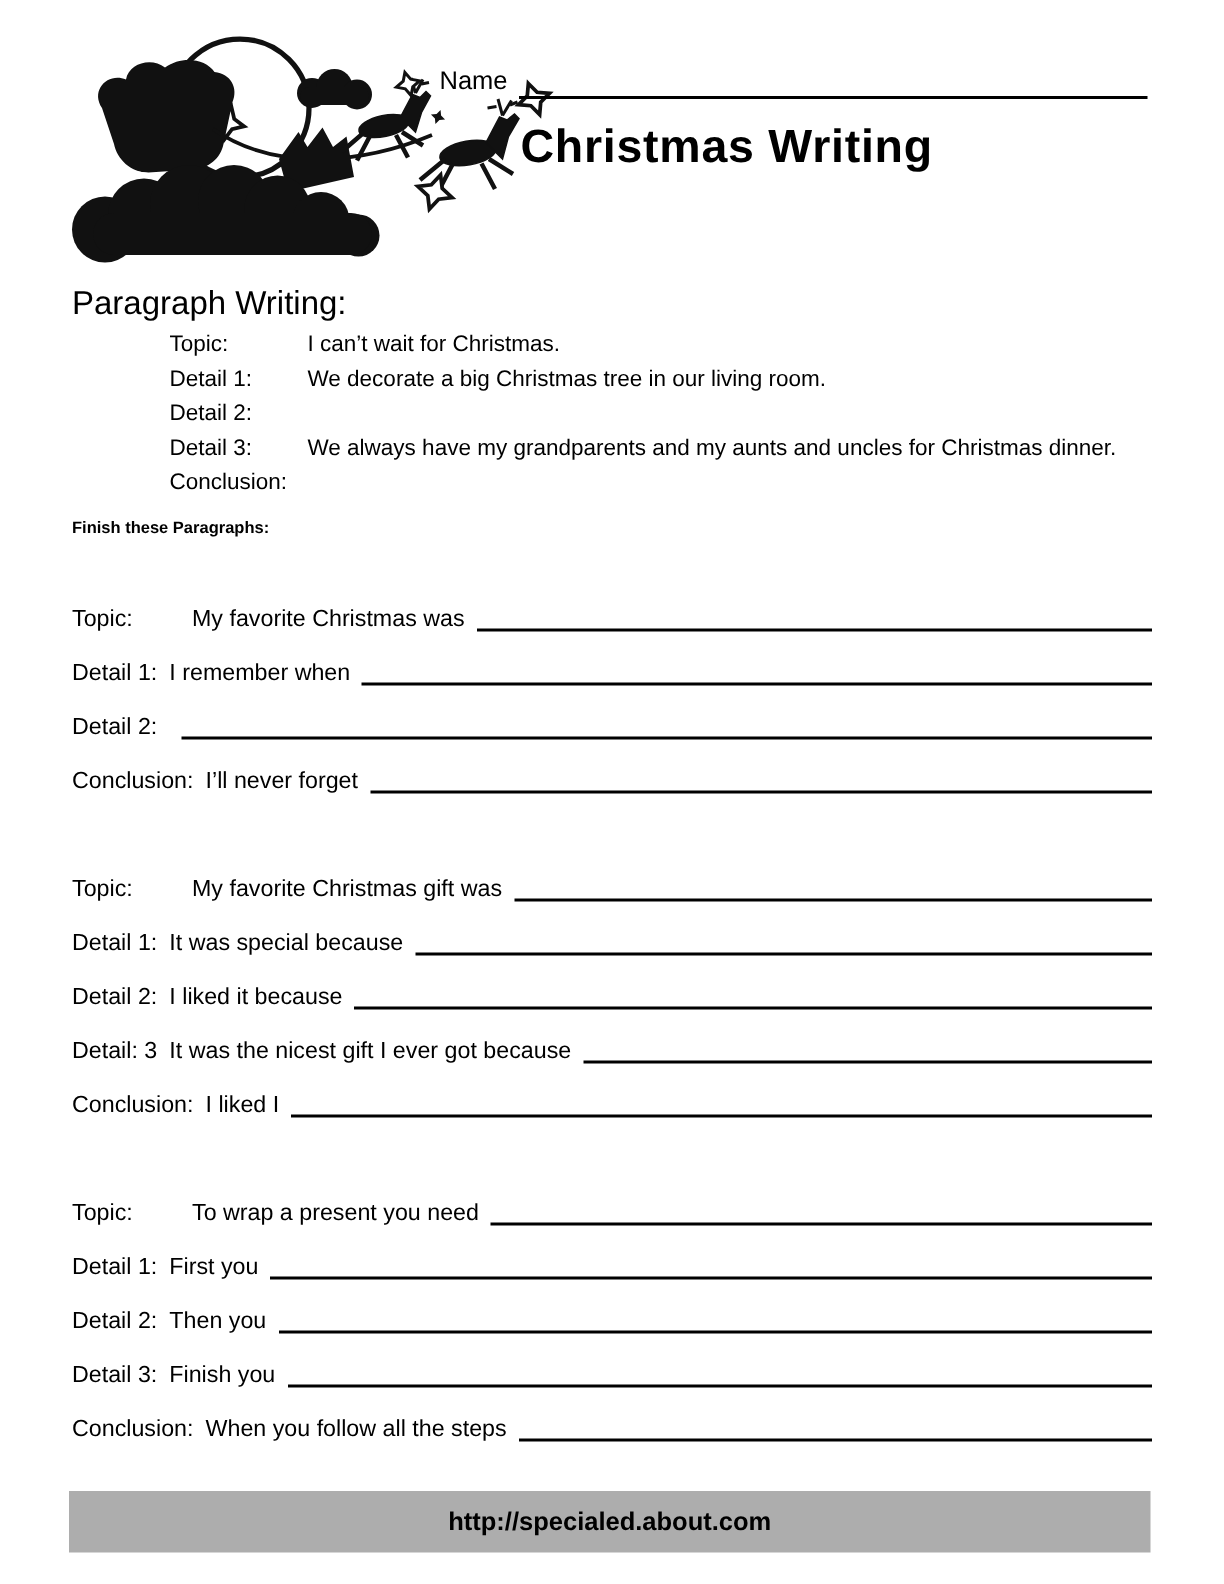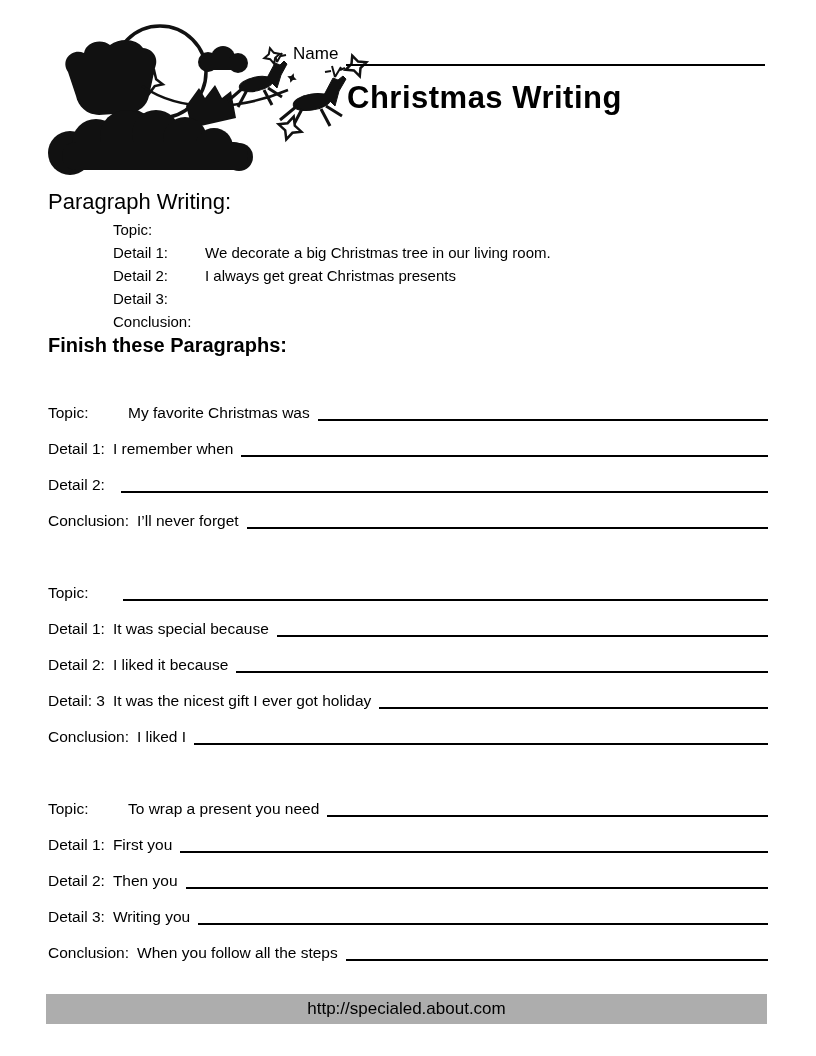--- a/index.html
+++ b/index.html
@@ -23,44 +23,44 @@
   }
 
   .example { position:absolute; left:48px; top:189px; width:720px; }
   .ex-heading { font-size:22px; font-weight:normal; line-height:26px; }
   .ex-rows { margin-top:3px; padding-left:65px; font-size:15px; }
   .ex-row { display:flex; line-height:23px; }
   .ex-label { width:92px; flex-shrink:0; }
   .ex-text { white-space:nowrap; }
 
   .finish-heading {
-    position:absolute; left:48px; top:334px;
-    font-size:20px; font-weight:bold;
+    position:absolute; left:48px; top:346px;
+    font-size:11px; font-weight:bold;
   }
 
   .para { position:absolute; left:48px; width:720px; }
   .p1 { top:392px; } .p2 { top:572px; } .p3 { top:788px; }
   .fill-row {
     height:36px; display:flex; align-items:flex-end;
     padding-bottom:7px; box-sizing:border-box; font-size:15.5px;
   }
   .fill-row span { line-height:1.1; }
   .fl { white-space:pre; flex-shrink:0; }
   .fl.topic { width:67px; }
   .fp { white-space:pre; margin-left:8px; flex-shrink:0; }
   .fl.topic + .fp { margin-left:13px; }
   .blank {
     flex:1; margin-left:8px; height:3px;
     border-bottom:2px solid #000;
   }
 
   .footer {
-    position:absolute; left:46px; top:994px; width:721px; height:30px;
+    position:absolute; left:46px; top:994px; width:721px; height:41px;
     display:flex; align-items:center; justify-content:center;
-    font-size:17px; font-weight:normal;
+    font-size:17px; font-weight:bold;
   }
 </style>
 </head>
 <body>
 
 <svg class="clipart" viewBox="0 0 340 162" aria-hidden="true">
 
   <circle cx="120" cy="52" r="46" fill="#ffffff" stroke="#111111" stroke-width="3.5"></circle>
 
   <path d="M112,51 L115.5,58.5 L123,62 L115.5,65.5 L112,73 L108.5,65.5 L101,62 L108.5,58.5 Z" fill="#ffffff" stroke="#111111" stroke-width="2.5" transform="rotate(12 112 62)"></path>
@@ -117,31 +117,32 @@
   <span class="name-line"></span>
 </div>
 
 <div class="doc-title">Christmas Writing</div>
 
 <div class="example">
   <div class="ex-heading">Paragraph Writing:</div>
   <div class="ex-rows">
     <div class="ex-row">
       <span class="ex-label">Topic:</span>
+      <span class="ex-text">I can’t wait for Christmas.</span>
     </div>
     <div class="ex-row">
       <span class="ex-label">Detail 1:</span>
       <span class="ex-text">We decorate a big Christmas tree in our living room.</span>
     </div>
     <div class="ex-row">
       <span class="ex-label">Detail 2:</span>
-      <span class="ex-text">I always get great Christmas presents</span>
     </div>
     <div class="ex-row">
       <span class="ex-label">Detail 3:</span>
+      <span class="ex-text">We always have my grandparents and my aunts and uncles for Christmas dinner.</span>
     </div>
     <div class="ex-row">
       <span class="ex-label">Conclusion:</span>
     </div>
   </div>
 </div>
 
 <div class="finish-heading">Finish these Paragraphs:</div>
 
 <div class="para p1">
@@ -163,35 +164,36 @@
   <div class="fill-row">
     <span class="fl">Conclusion:</span>
     <span class="fp">I’ll never forget</span>
     <span class="blank"></span>
   </div>
 </div>
 
 <div class="para p2">
   <div class="fill-row">
     <span class="fl topic">Topic:</span>
+    <span class="fp">My favorite Christmas gift was</span>
     <span class="blank"></span>
   </div>
   <div class="fill-row">
     <span class="fl">Detail 1:</span>
     <span class="fp">It was special because</span>
     <span class="blank"></span>
   </div>
   <div class="fill-row">
     <span class="fl">Detail 2:</span>
     <span class="fp">I liked it because</span>
     <span class="blank"></span>
   </div>
   <div class="fill-row">
     <span class="fl">Detail: 3</span>
-    <span class="fp">It was the nicest gift I ever got holiday</span>
+    <span class="fp">It was the nicest gift I ever got because</span>
     <span class="blank"></span>
   </div>
   <div class="fill-row">
     <span class="fl">Conclusion:</span>
     <span class="fp">I liked I</span>
     <span class="blank"></span>
   </div>
 </div>
 
 <div class="para p3">
@@ -205,21 +207,21 @@
     <span class="fp">First you</span>
     <span class="blank"></span>
   </div>
   <div class="fill-row">
     <span class="fl">Detail 2:</span>
     <span class="fp">Then you</span>
     <span class="blank"></span>
   </div>
   <div class="fill-row">
     <span class="fl">Detail 3:</span>
-    <span class="fp">Writing you</span>
+    <span class="fp">Finish you</span>
     <span class="blank"></span>
   </div>
   <div class="fill-row">
     <span class="fl">Conclusion:</span>
     <span class="fp">When you follow all the steps</span>
     <span class="blank"></span>
   </div>
 </div>
 
 <div class="footer" style="background: rgb(173, 173, 173);">

